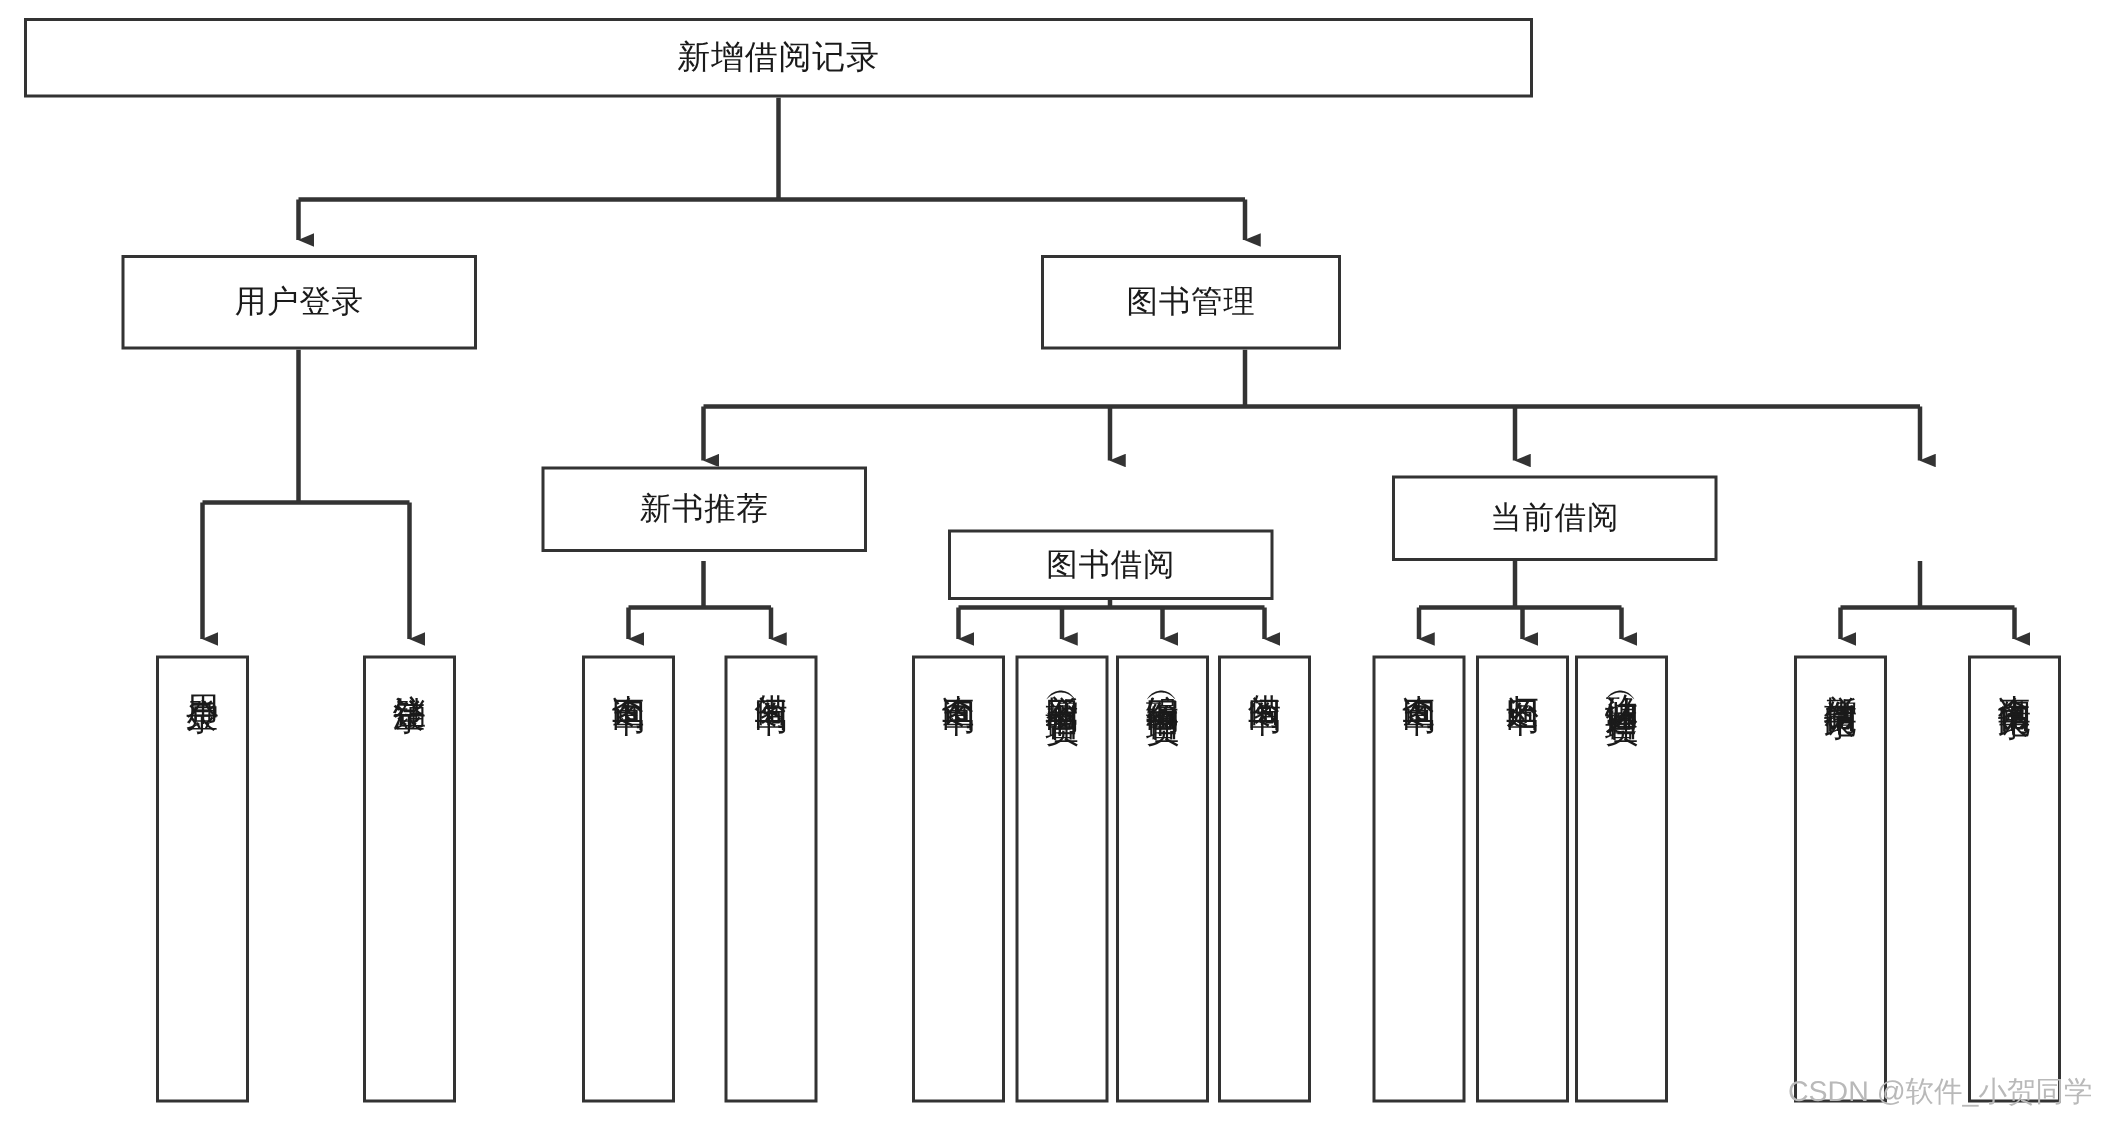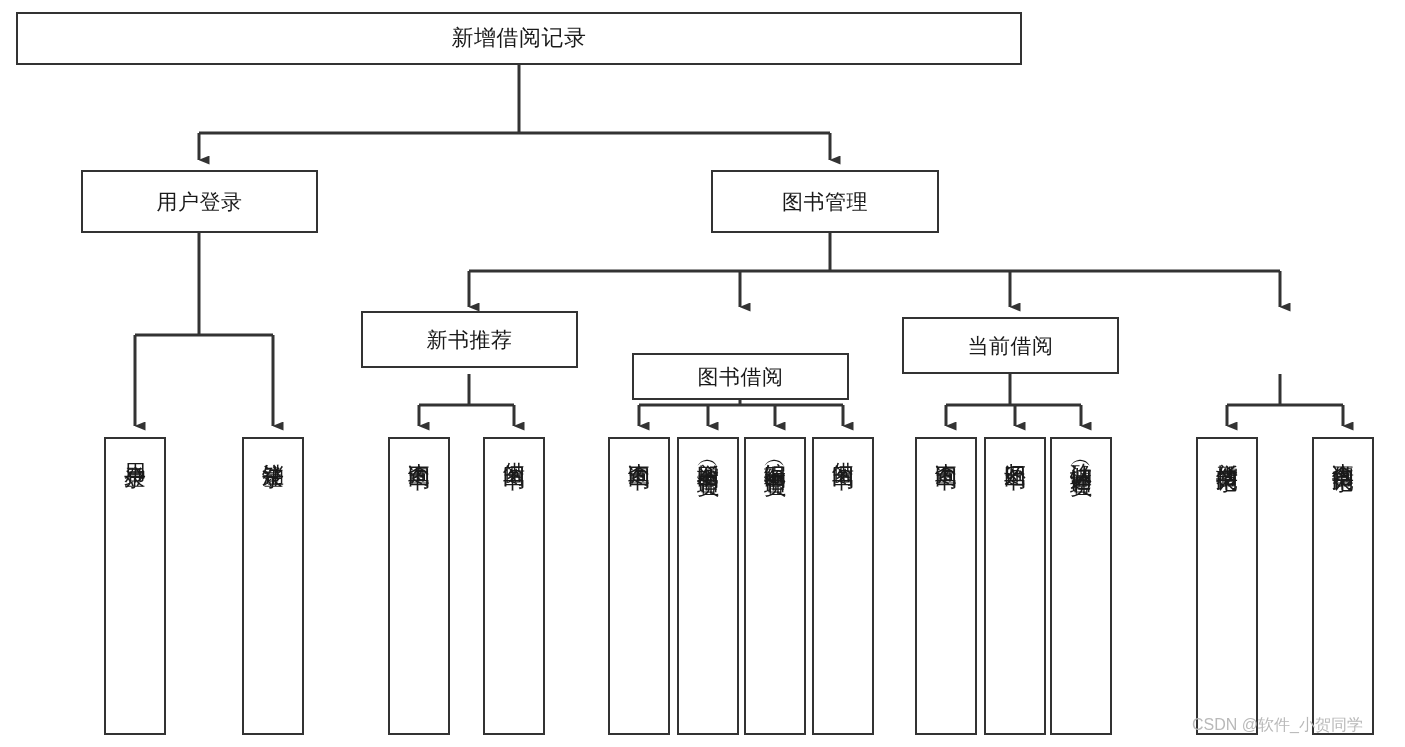--- a/index.html
+++ b/index.html
@@ -61,21 +61,21 @@
     writing-mode: vertical-rl;
     text-orientation: upright;
     font-size: 22px;
     line-height: 1.0;
     letter-spacing: 2px;
     white-space: nowrap;
   }
   .watermark {
     position: absolute;
     color: #b9b9b9;
-    font-size: 16px;
+    font-size: 19px;
     white-space: nowrap;
     z-index: 5;
     font-family: "Liberation Sans", "DejaVu Sans", sans-serif;
   }
 </style>
 </head>
 <body>
 
 <div id="diagram-canvas">
 
@@ -141,31 +141,31 @@
     </g>
   </svg>
 
   <div class="node horiz root" style="left:16px; top:12px; width:1006px; height:53px;">
     <span class="node-label">新增借阅记录</span>
   </div>
 
   <div class="node horiz" style="left:81px; top:170px; width:237px; height:63px;">
     <span class="node-label">用户登录</span>
   </div>
-  <div class="node horiz" style="left:711px; top:170px; width:228px; height:63px;">
+  <div class="node horiz" style="left:694px; top:170px; width:200px; height:63px;">
     <span class="node-label">图书管理</span>
   </div>
 
   <div class="node horiz" style="left:361px; top:311px; width:217px; height:57px;">
     <span class="node-label">新书推荐</span>
   </div>
   <div class="node horiz" style="left:632px; top:317px; width:217px; height:47px;margin-top:36px;">
     <span class="node-label">图书借阅</span>
   </div>
-  <div class="node horiz" style="left:902px; top:317px; width:217px; height:57px;">
+  <div class="node horiz" style="left:928px; top:317px; width:217px; height:57px;">
     <span class="node-label">当前借阅</span>
   </div>
 
   <div class="node vert" style="left:104px; top:437px; width:62px; height:298px;">
     <span class="node-label">用户登录</span>
   </div>
   <div class="node vert" style="left:242px; top:437px; width:62px; height:298px;">
     <span class="node-label">注销登录</span>
   </div>
 

